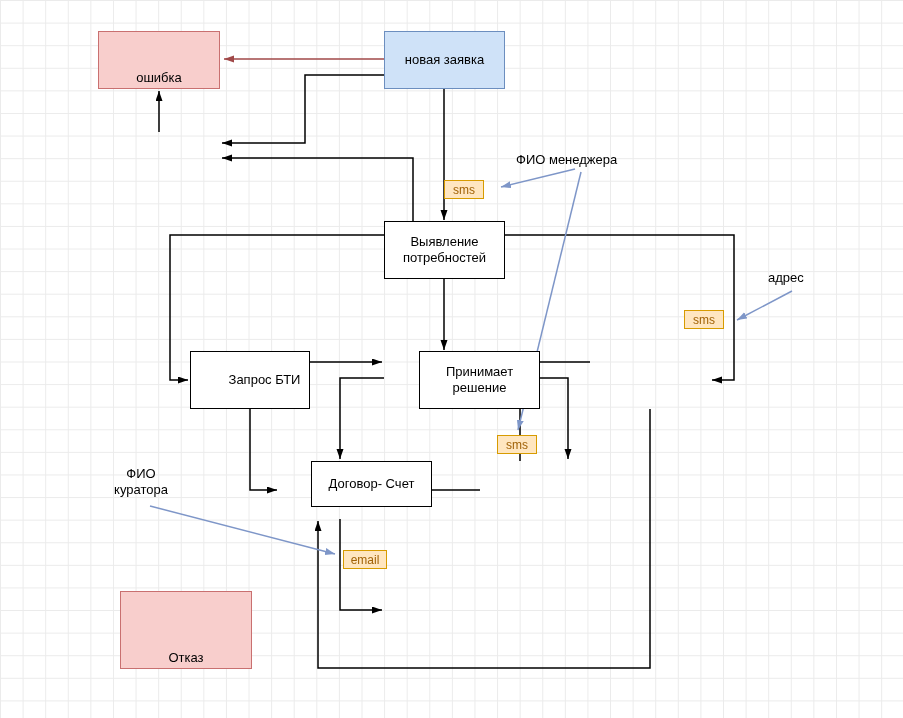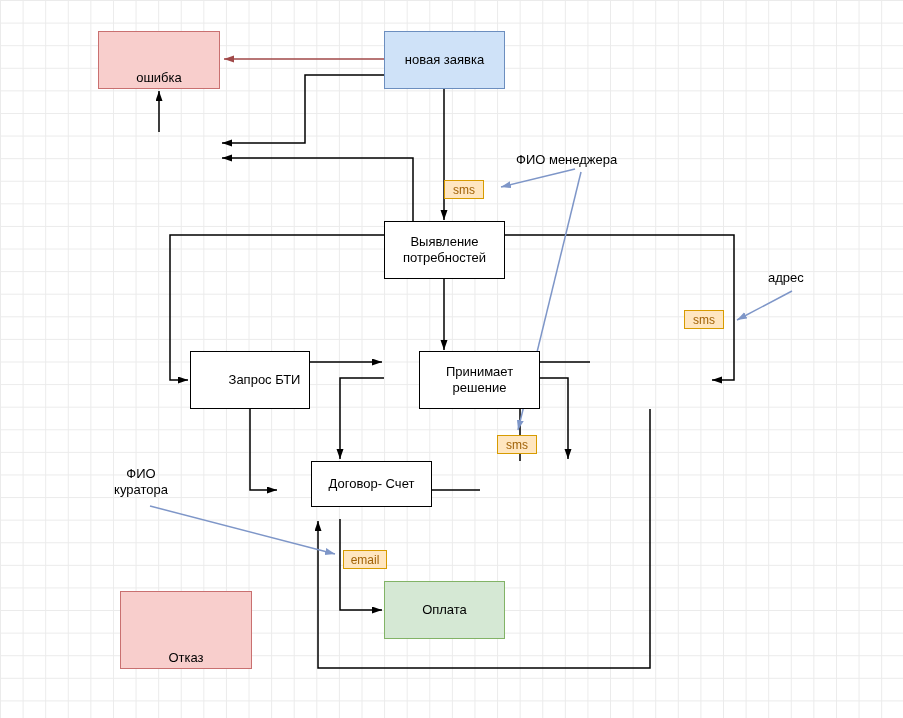--- a/index.html
+++ b/index.html
@@ -130,23 +130,20 @@
   <div class="node" style="left:407px; top:351px; width:121px; height:58px;margin-left:12px;">
     <span>Принимает решение</span>
   </div>
 
 
   <div class="node" style="left:279px; top:461px; width:121px; height:46px;margin-left:32px;">
     <span>Договор- Счет</span>
   </div>
 
 
-  <div class="node green" style="left:384px; top:581px; width:121px; height:58px;">
-    <span>Оплата</span>
-  </div>
 
   <div class="node pink" style="left:120px; top:591px; width:132px; height:78px;">
     <span>Отказ</span>
   </div>
 
   <div class="tag" style="left:444px; top:180px; width:40px; height:19px;">
     <span>sms</span>
   </div>
 
   <div class="tag" style="left:684px; top:310px; width:40px; height:19px;">

